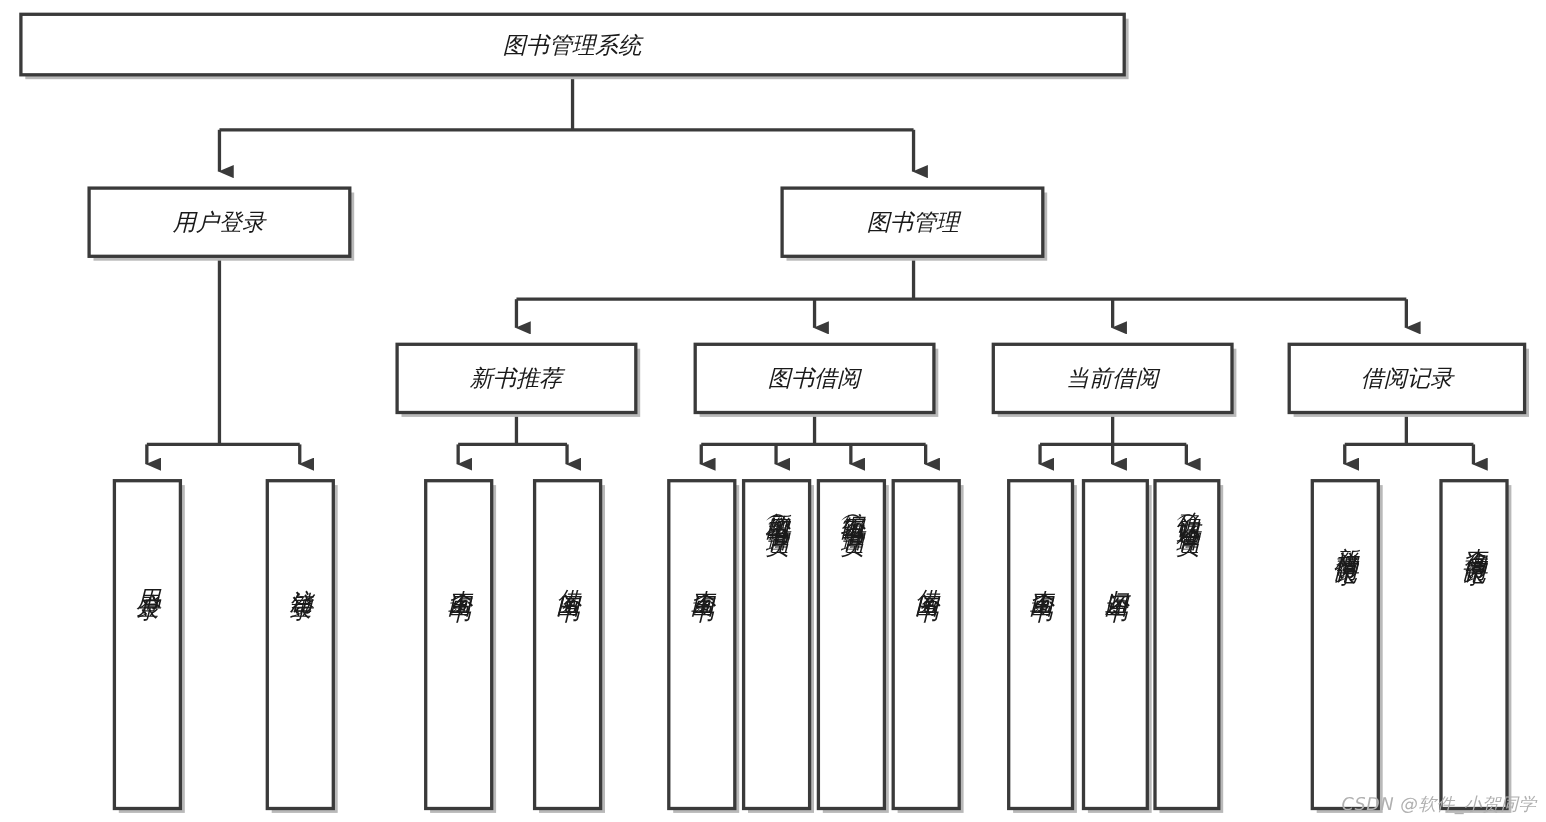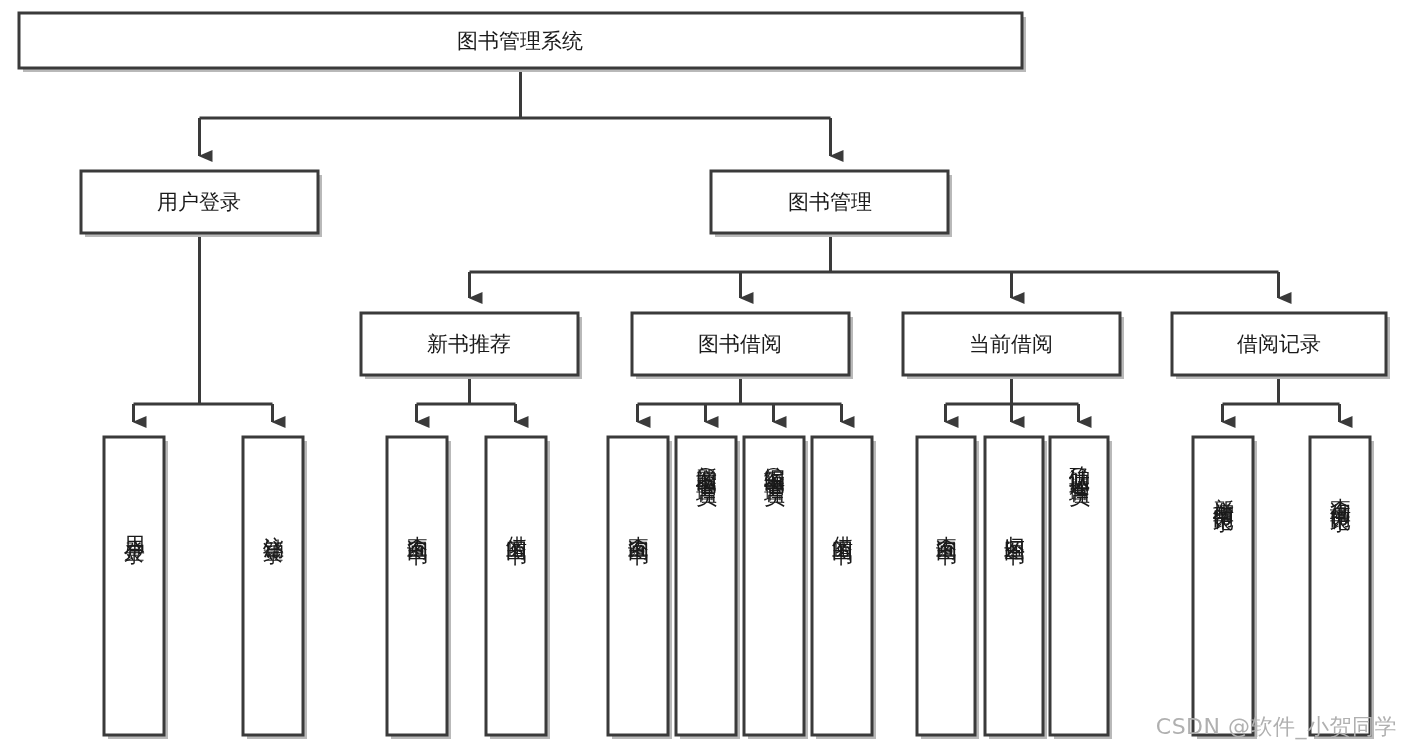--- a/index.html
+++ b/index.html
@@ -11,20 +11,21 @@
     width: 1405px;
     height: 747px;
     font-family: "DejaVu Sans", "Liberation Sans", sans-serif;
     overflow: hidden;
     position: relative;
   }
   #diagram-root {
     position: relative;
     width: 1405px;
     height: 747px;
+    font-style: italic;
   }
   svg#flow {
     position: absolute;
     top: 0;
     left: 0;
     width: 1405px;
     height: 747px;
     display: block;
   }
   .node-box {
@@ -67,21 +68,21 @@
     line-height: 1.0;
     color: #1a1a1a;
     letter-spacing: 3px;
     white-space: nowrap;
   }
   #watermark {
     position: absolute;
     right: 8px;
     bottom: 5px;
     font-family: "DejaVu Sans", "Liberation Sans", sans-serif;
-    font-size: 22px;
+    font-size: 16px;
     color: #b0b0b0;
     letter-spacing: 0.5px;
     white-space: nowrap;
   }
 </style>
 </head>
 <body>
 
 <div id="diagram-root">
 

